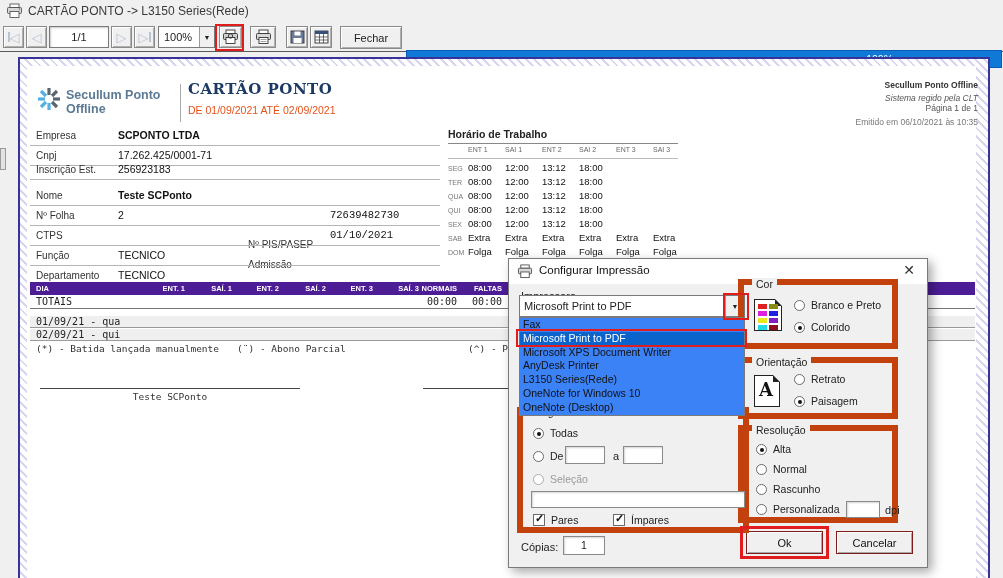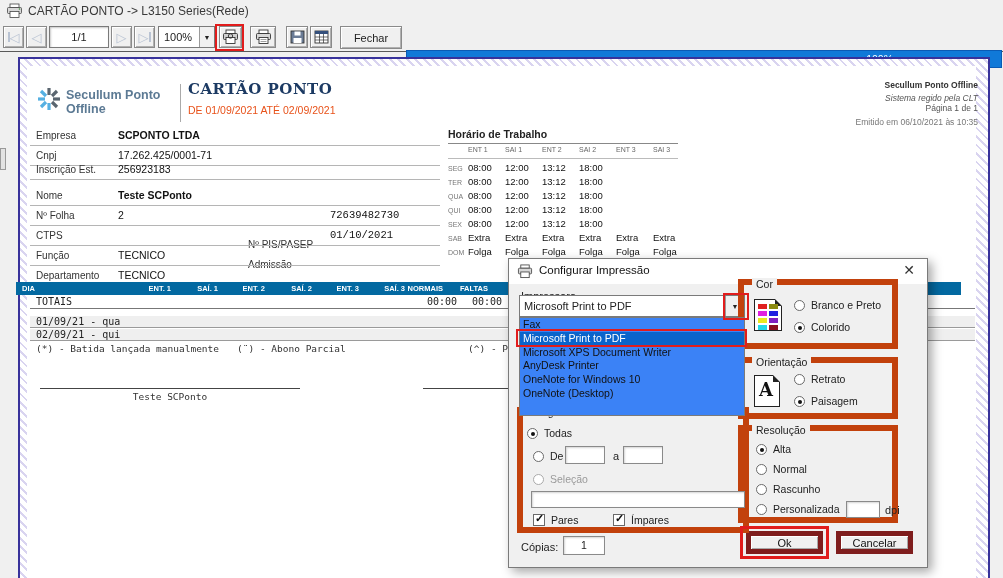--- a/index.html
+++ b/index.html
@@ -51,21 +51,21 @@
 
   .sched { left:448px; top:126px; width:344px; }
   .sched-title { position:absolute; left:0; top:2px; font-size:10.5px; font-weight:bold; color:#222; width:230px; border-bottom:1px solid #888; padding-bottom:3px; }
   .srow { position:absolute; left:0; display:grid; grid-template-columns:20px repeat(6,37px); width:250px; }
   .srow .d { font-size:7px; color:#777; padding-top:3px; }
   .srow .t { font-size:9.5px; color:#111; }
   .shead { top:20px; border-bottom:0; }
   .shead .h { font-size:7px; color:#666; }
   .shead-line { position:absolute; left:0; top:32px; width:230px; border-bottom:1px solid #bbb; }
 
-  .dark-head { left:16px; top:282px; width:945px; height:13px; background:#0369a1; color:#fff;
+  .dark-head { left:30px; top:282px; width:945px; height:13px; background:#4c1d95; color:#fff;
                display:grid; grid-template-columns:108px 47px 47px 47px 47px 47px 46px 38px 45px auto;
                font-size:7.5px; font-weight:bold; align-items:center; }
   .dark-head span { text-align:right; }
   .dark-head span:first-child { text-align:left; padding-left:6px; }
   .mono { font-family:"DejaVu Sans Mono",monospace; }
   .totais { left:30px; top:295px; width:945px; height:14px; border-bottom:1px solid #777;
             display:grid; grid-template-columns:108px 47px 47px 47px 47px 47px 46px 38px 45px auto;
             font-size:10px; align-items:center; }
   .totais span { text-align:right; }
   .totais span:first-child { text-align:left; padding-left:6px; }
@@ -91,21 +91,21 @@
   .group { position:absolute; border:6px solid #c2410c; }
   .group .gtitle { position:absolute; left:8px; top:-7px; background:#f0f0f0; padding:0 4px; font-size:10.5px; color:#222; }
   .ctl-row { position:absolute; display:flex; align-items:center; gap:6px; font-size:10.5px; color:#222; }
   .radio { width:11px; height:11px; border-radius:50%; background:#fff; border:1px solid #6a6a6a; position:relative; flex:0 0 auto; }
   .radio.checked::after { content:""; position:absolute; left:3px; top:3px; width:4px; height:4px; border-radius:50%; background:#111; }
   .radio.disabled { border-color:#aaa; }
   .ctl-row.disabled { color:#9a9a9a; }
   .checkbox { width:12px; height:12px; background:#fff; border:1px solid #6a6a6a; position:relative; flex:0 0 auto; }
   .checkbox.checked::after { content:"✓"; position:absolute; left:1px; top:-3px; font-size:11px; font-weight:bold; color:#111; }
   .tfield { position:absolute; background:#fff; border:1px solid #8a8a8a; box-shadow:inset 1px 1px 2px #d5d5d5; font-size:10.5px; }
-  .btn { position:absolute; height:23px; background:#f0f0f0; border:5px solid #7f1d1d;
+  .btn { position:absolute; height:23px; background:#f0f0f0; border:1px solid #7f1d1d;
          box-shadow:inset 1px 1px 0 #fff, inset -1px -1px 0 #a8a8a8;
          display:flex; align-items:center; justify-content:center; font-size:11px; color:#111; }
   .redbox { position:absolute; border:2px solid #e11c1c; background:transparent; z-index:20; }
   .redbox.thick { border-width:3px; }
 
   
   .icon16 { width:17px; height:16px; display:block; }
   .pgicon { position:relative; width:28px; height:32px; background:#fff; border:1px solid #222; }
   .pgicon .fold { position:absolute; right:-1px; top:-1px; width:0; height:0; border-left:7px solid #222; border-top:7px solid #f0f0f0; }
   .swgrid { position:absolute; left:3px; top:4px; display:grid; grid-template-columns:9px 9px; grid-auto-rows:5px; gap:2px; }
@@ -397,28 +397,29 @@
     <span class="val">Microsoft Print to PDF</span>
     <span class="arr">▼</span>
   </div>
   <div class="redbox" style="left:214px;top:34px;width:26px;height:27px;"></div>
 
   <div class="ddlist">
     <div class="dditem">Fax</div>
     <div class="dditem selected">Microsoft Print to PDF</div>
     <div class="dditem">Microsoft XPS Document Writer</div>
     <div class="dditem">AnyDesk Printer</div>
+    <div class="dditem">L3150 Series(Rede)</div>
     <div class="dditem">OneNote for Windows 10</div>
     <div class="dditem">OneNote (Desktop)</div>
   </div>
   <div class="redbox" style="left:7px;top:70px;width:231px;height:18px;z-index:13;"></div>
 
   <div class="group" style="left:8px;top:148px;width:232px;height:126px;z-index:11;">
     <span class="gtitle">Páginas</span>
-    <div class="ctl-row" style="left:4px;top:14px;align-items:center;">
+    <div class="ctl-row" style="left:10px;top:14px;align-items:center;">
       <span class="radio checked"></span>
       <span>Todas</span>
     </div>
     <div class="ctl-row" style="left:10px;top:37px;">
       <span class="radio"></span>
       <span>De</span>
     </div>
     <div class="tfield" style="left:42px;top:33px;width:40px;height:18px;"></div>
     <span class="dlg-label" style="left:90px;top:37px;">a</span>
     <div class="tfield" style="left:100px;top:33px;width:40px;height:18px;"></div>

